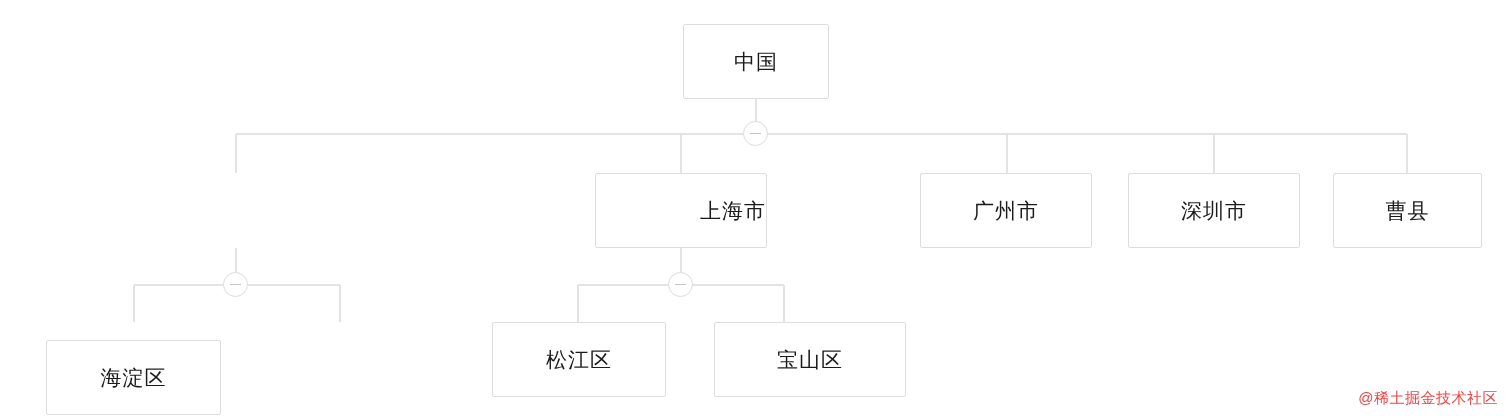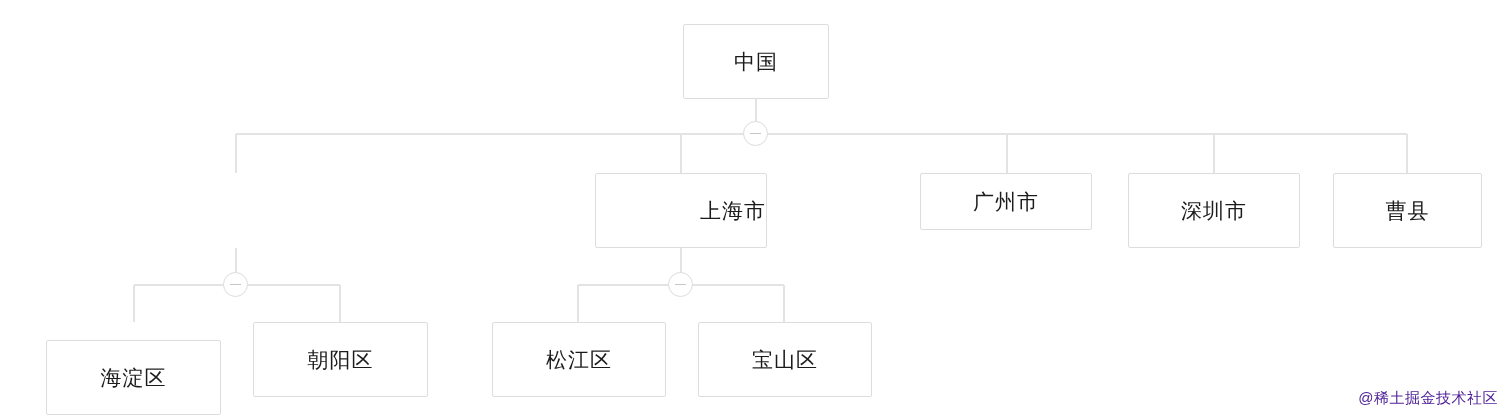--- a/index.html
+++ b/index.html
@@ -61,21 +61,21 @@
     display: block;
     width: 11px;
     height: 1px;
     background: #c6c6c6;
   }
   .watermark {
     position: absolute;
     right: 14px;
     bottom: 8px;
     font-size: 15px;
-    color: #4c1d95;
+    color: #ef4444;
     letter-spacing: 0.5px;
     white-space: nowrap;
     user-select: none;
   }
 </style>
 </head>
 <body>
 
 <div id="tree-canvas">
 
@@ -106,45 +106,42 @@
 
   <div class="node" style="left:683px; top:24px; width:146px; height:75px;">
     <span class="node-label">中国</span>
   </div>
 
 
   <div class="node" style="left:595px; top:173px; width:172px; height:75px;justify-content:flex-end;">
     <span class="node-label">上海市</span>
   </div>
 
-  <div class="node" style="left:920px; top:173px; width:172px; height:57px;">
+  <div class="node" style="left:920px; top:173px; width:172px; height:75px;">
     <span class="node-label">广州市</span>
   </div>
 
   <div class="node" style="left:1128px; top:173px; width:172px; height:75px;">
     <span class="node-label">深圳市</span>
   </div>
 
   <div class="node" style="left:1333px; top:173px; width:149px; height:75px;">
     <span class="node-label">曹县</span>
   </div>
 
   <div class="node" style="left:46px; top:340px; width:175px; height:75px;">
     <span class="node-label">海淀区</span>
   </div>
 
-  <div class="node" style="left:253px; top:322px; width:175px; height:75px;">
-    <span class="node-label">朝阳区</span>
-  </div>
 
   <div class="node" style="left:492px; top:322px; width:174px; height:75px;">
     <span class="node-label">松江区</span>
   </div>
 
-  <div class="node" style="left:698px; top:322px; width:174px; height:75px;">
+  <div class="node" style="left:714px; top:322px; width:192px; height:75px;">
     <span class="node-label">宝山区</span>
   </div>
 
   <div class="toggle" style="left:743px; top:121px;">
     <span class="toggle-glyph"></span>
   </div>
 
   <div class="toggle" style="left:223px; top:272px;">
     <span class="toggle-glyph"></span>
   </div>

